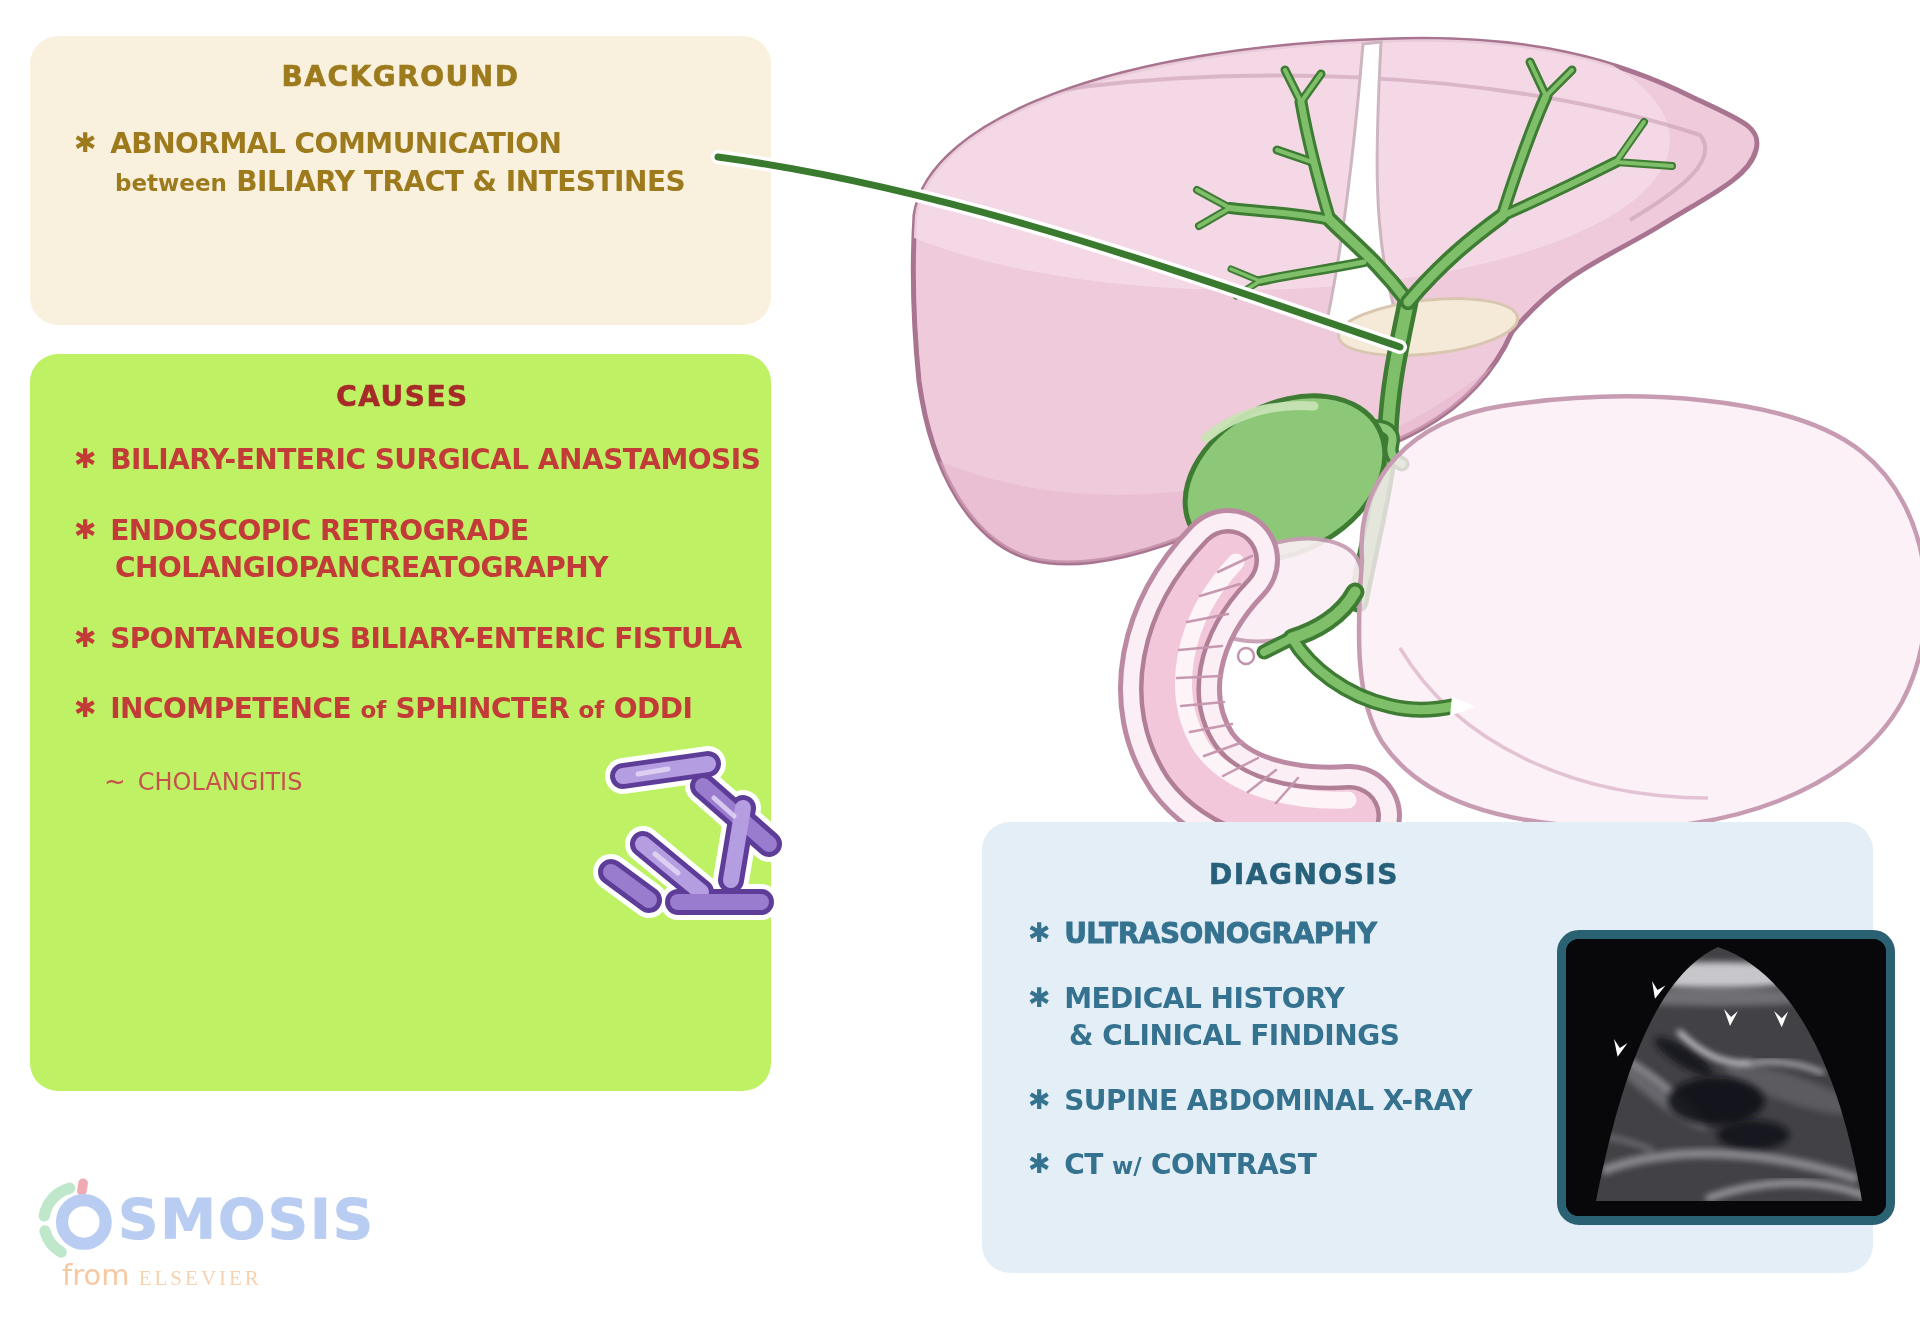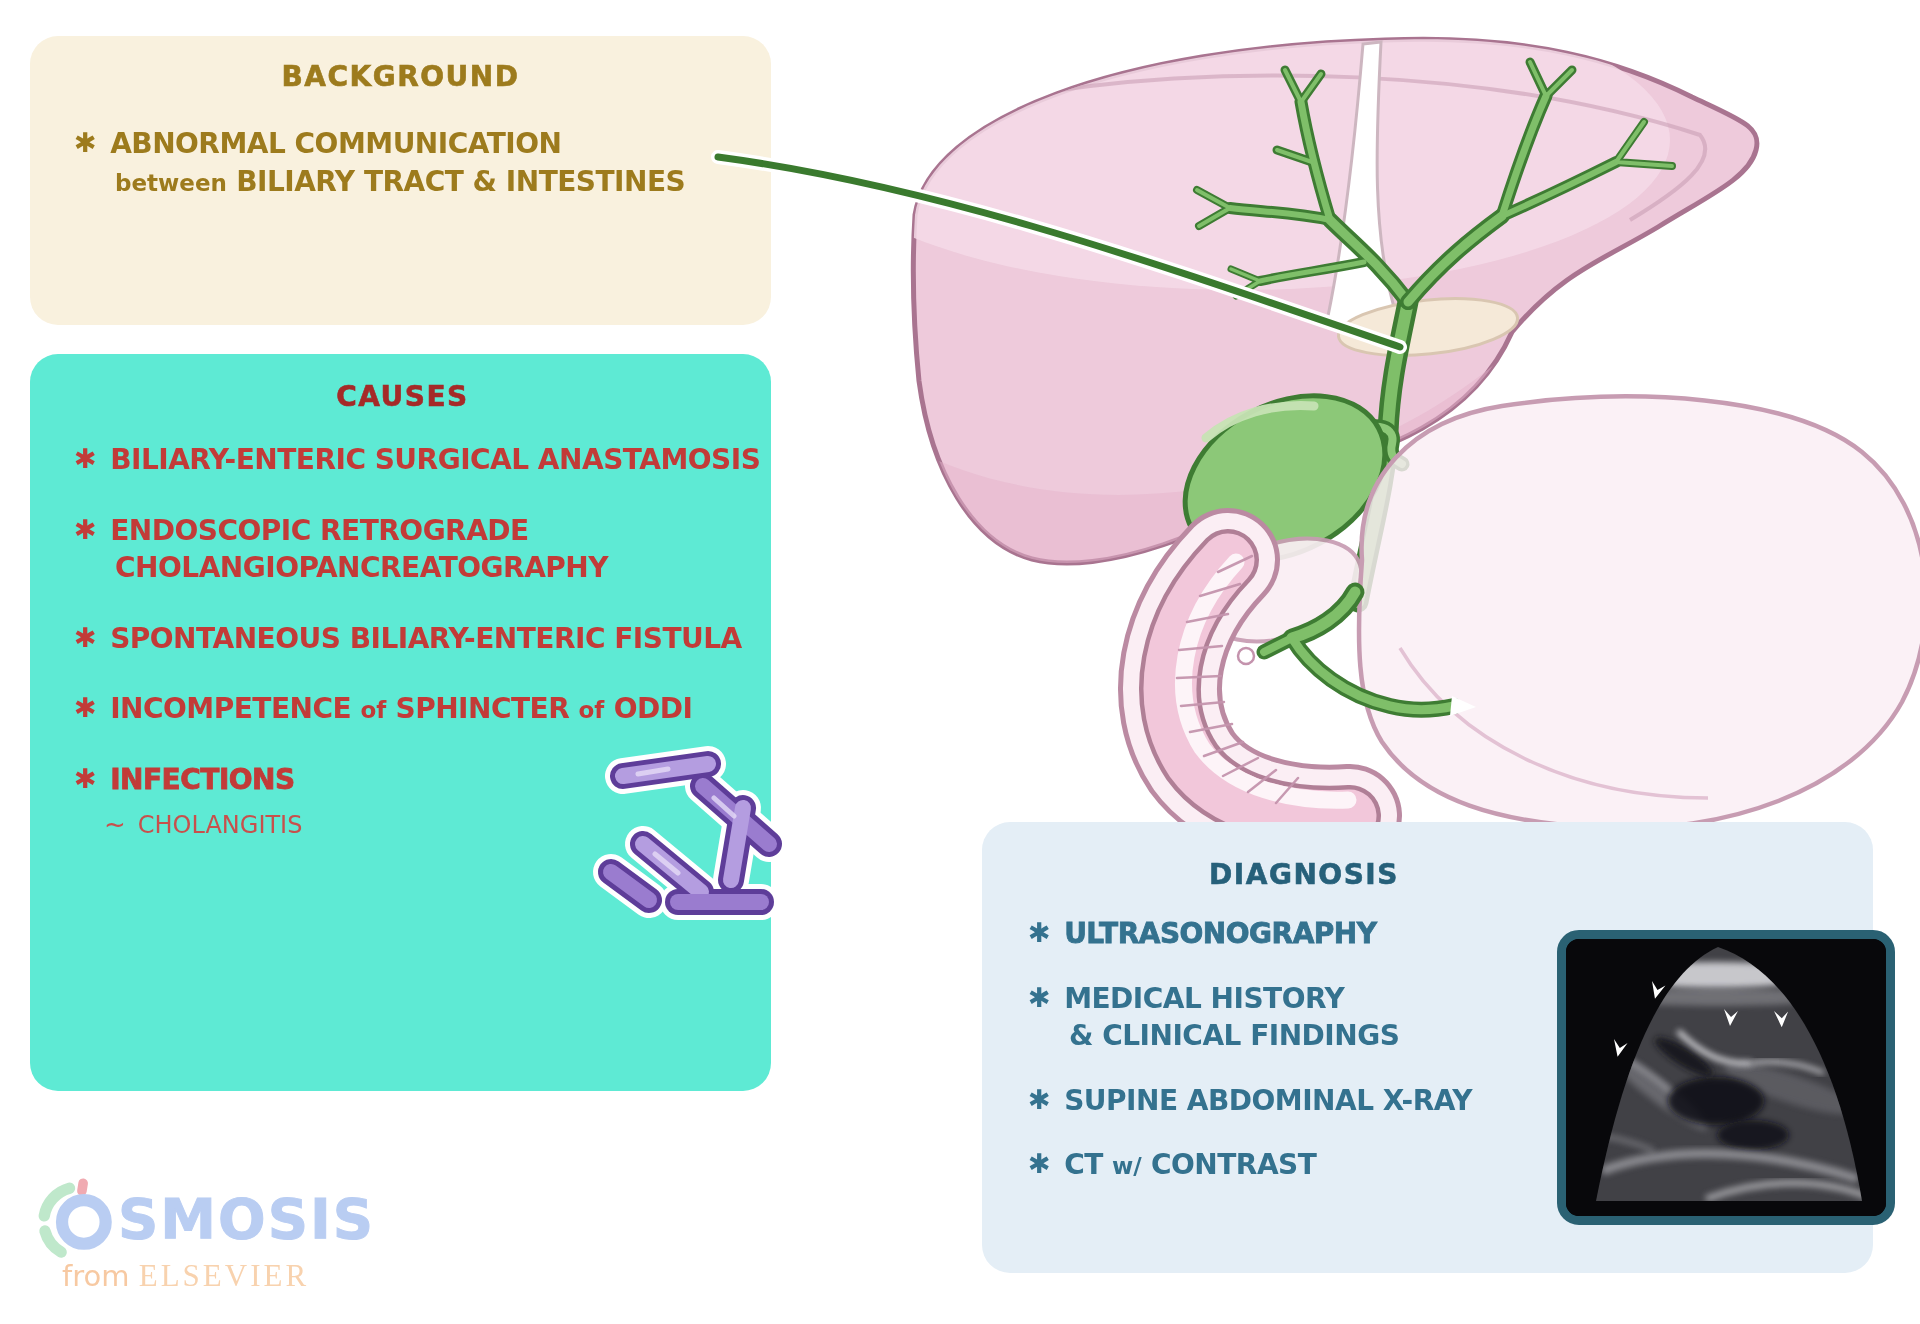--- a/index.html
+++ b/index.html
@@ -14,42 +14,42 @@
   .bullet{display:inline-block;font-size:27px;margin-right:14px;transform:translateY(-1px);}
   .lc{font-size:23px;letter-spacing:0;}
   .em{-webkit-text-stroke:0.8px currentColor;}
   .cont{display:block;padding-left:41px;}
   
   #background-box{left:30px;top:36px;width:741px;height:289px;background:#f9f1de;color:#9d7b1d;padding:24px 44px 0 44px;}
   #background-box .items{margin-top:32px;}
   #background-box .item{margin-bottom:28px;}
   .green-t{color:#3e8a3e;}
   
-  #causes-box{left:30px;top:354px;width:741px;height:737px;background:#5eead4;color:#c23b38;padding:26px 40px 15px 44px;}
+  #causes-box{left:30px;top:354px;width:741px;height:737px;background:#bef264;color:#c23b38;padding:26px 40px 15px 44px;}
   #causes-box h2{color:#a52a28;}
   #causes-box .items{margin-top:28px;}
   #causes-box .item{margin-bottom:33px;}
   .subitem{white-space:nowrap;font-weight:normal;font-size:24px;color:#c8504c;line-height:1.55;padding-left:30px;}
   .subbullet{display:inline-block;font-size:26px;margin-right:12px;}
   
   #diagnosis-box{left:982px;top:822px;width:891px;height:451px;background:#e4eef6;color:#34728f;padding:36px 0 0 46px;}
   #diagnosis-box h2{color:#26607a;text-align:left;margin-left:86px;width:380px;text-align:center;}
   #diagnosis-box .items{margin-top:24px;}
   #diagnosis-box .item{margin-bottom:27px;}
   
   #us-frame{position:absolute;left:575px;top:108px;width:338px;height:295px;background:#08080b;
             border:9px solid #2a6173;border-radius:22px;overflow:hidden;box-sizing:border-box;}
   #us-frame svg{display:block;width:100%;height:100%;}
   
   #logo{position:absolute;left:28px;top:1176px;width:340px;}
   .logo-row{display:flex;align-items:center;height:84px;}
   .logo-word{font-size:56px;font-weight:bold;color:#b9cdf2;letter-spacing:2px;margin-left:-6px;
              -webkit-text-stroke:1px #b9cdf2;}
   .logo-tag{margin:-2px 0 0 34px;font-size:29px;color:#f7c9a2;}
-  .logo-tag .elsevier{font-family:"Liberation Serif","DejaVu Serif",serif;color:#f8d2ae;letter-spacing:3px;font-size:31px;}
+  .logo-tag .elsevier{font-family:"Liberation Serif","DejaVu Serif",serif;color:#f8d2ae;letter-spacing:3px;font-size:21px;}
   svg{overflow:visible;}
   #anatomy,#bacteria{position:absolute;}
   #anatomy{left:700px;top:0;width:1220px;height:835px;}
   #bacteria{left:583px;top:742px;width:215px;height:200px;}
 </style>
 </head>
 <body>
 
 <div class="canvas">
 
@@ -76,23 +76,20 @@
       </div>
       <div class="item">
         <span class="bullet">✱</span><span>SPONTANEOUS BILIARY-ENTERIC FISTULA</span>
       </div>
       <div class="item">
         <span class="bullet">✱</span><span>INCOMPETENCE</span>
         <span class="lc">of</span>
         <span>SPHINCTER</span>
         <span class="lc">of</span>
         <span>ODDI</span>
-      </div>
-      <div class="item" style="margin-bottom:6px;">
-        <span class="bullet">✱</span><span class="em">INFECTIONS</span>
       </div>
       <div class="subitem">
         <span class="subbullet">~</span><span>CHOLANGITIS</span>
       </div>
     </div>
   </section>
 
   <svg id="anatomy" viewBox="0 0 1220 835" aria-hidden="true">
     <defs>
       <clipPath id="liverClip">

